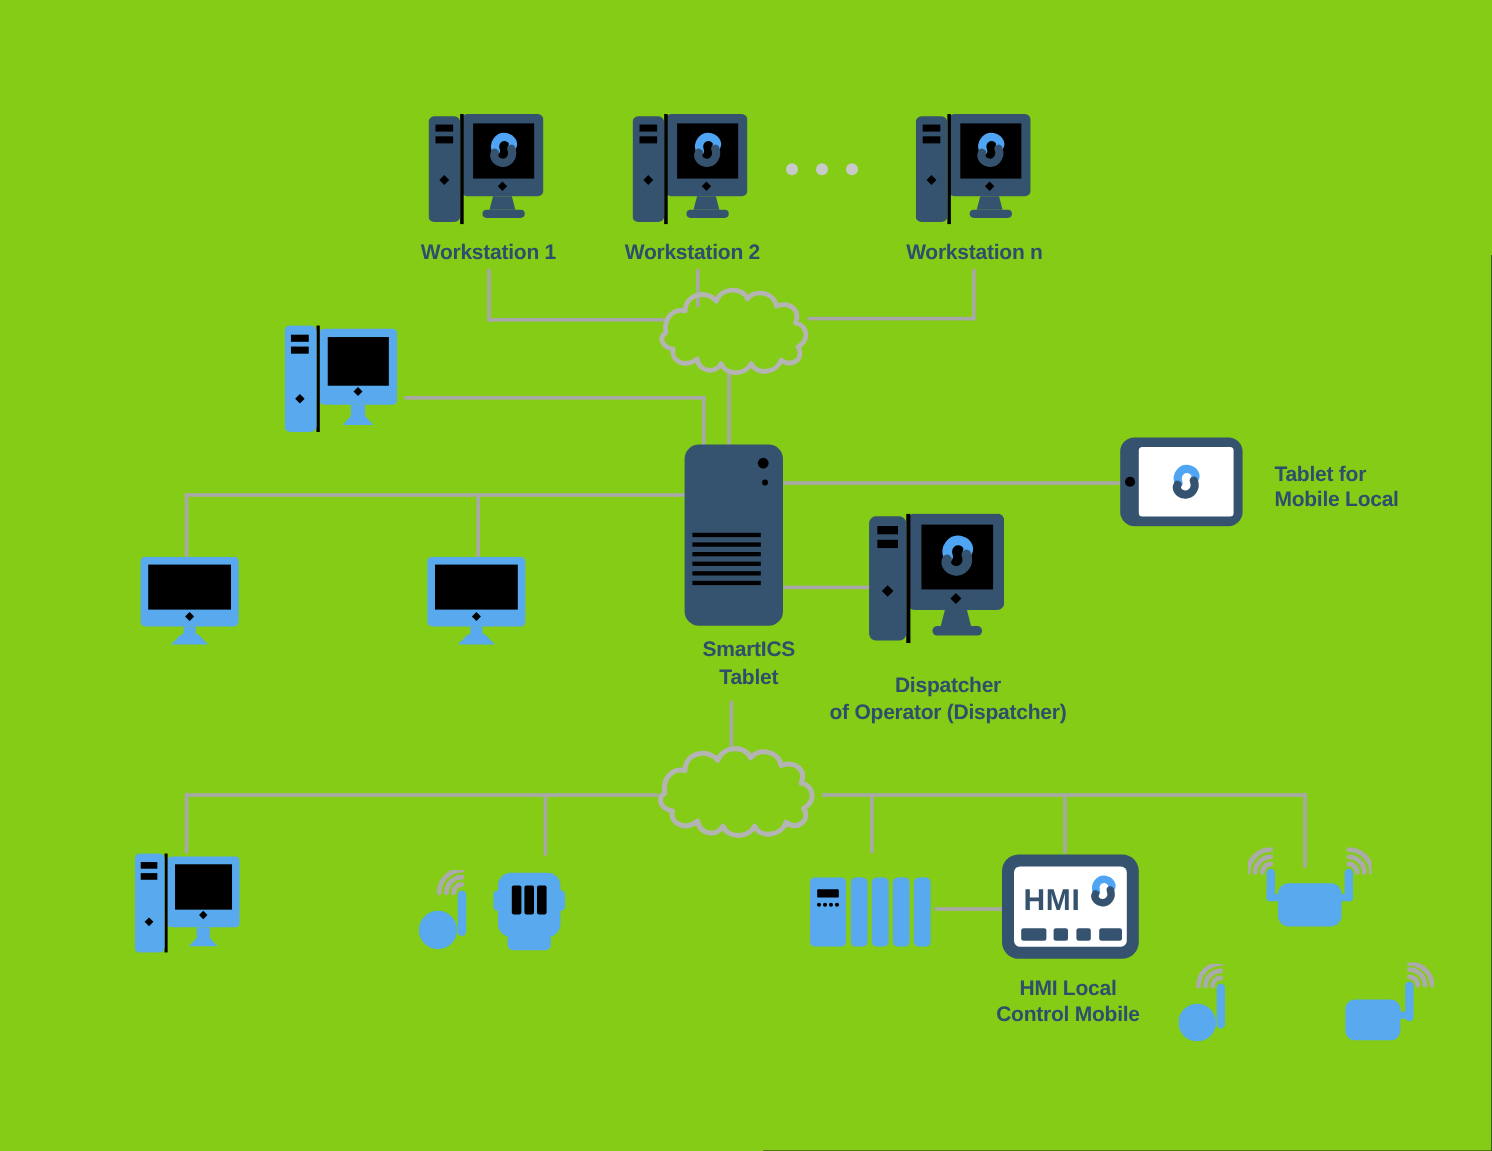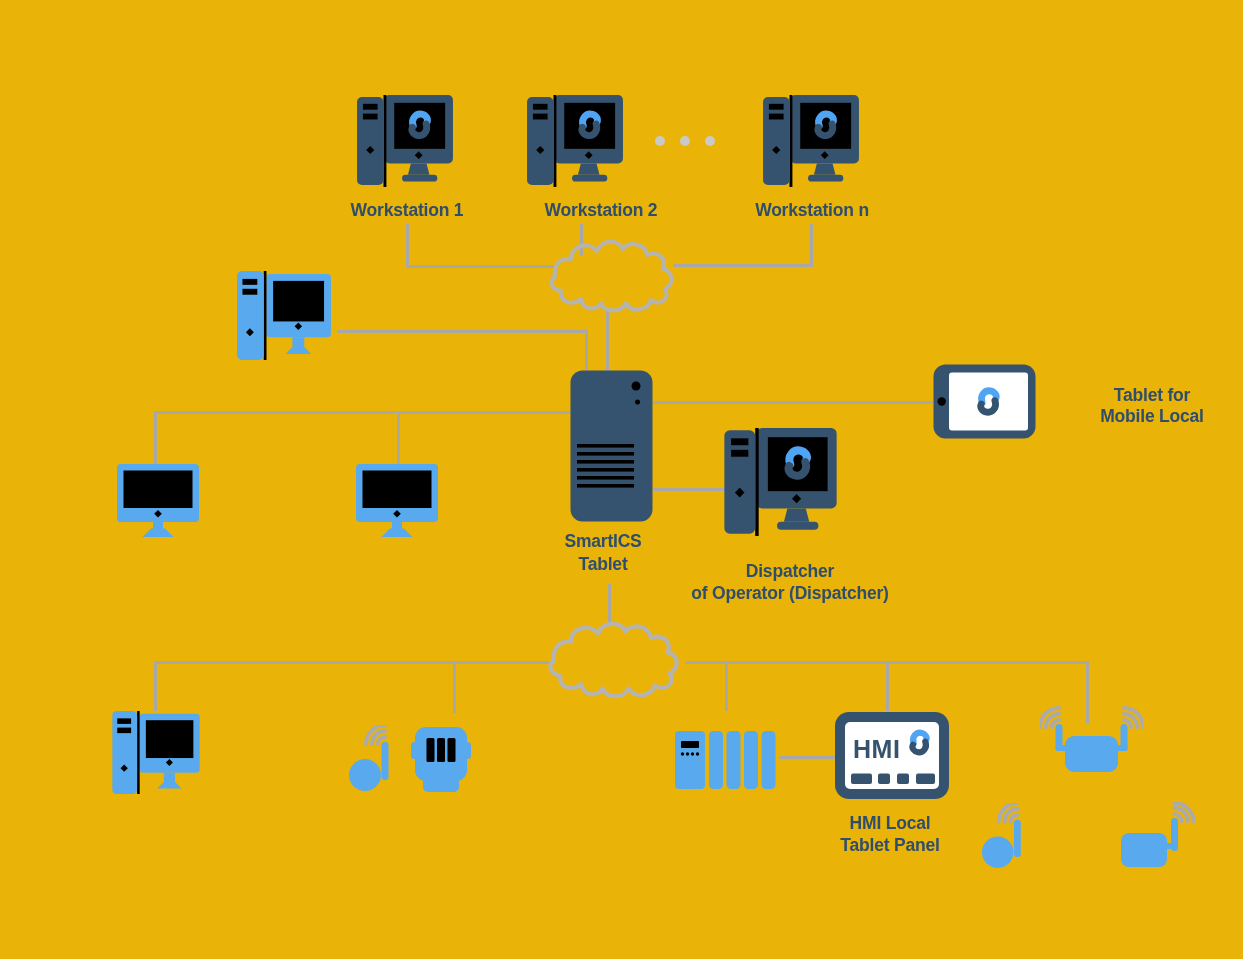--- a/index.html
+++ b/index.html
@@ -1,22 +1,22 @@
 <!DOCTYPE html>
 <html><head>
 <meta charset="utf-8">
 <style>
   html,body{margin:0;padding:0;background:#000;}
-  .stage{position:relative;width:1243px;height:959px;background:#eab308;overflow:hidden;
+  .stage{position:relative;width:1243px;height:959px;background:#84cc16;overflow:hidden;
          font-family:"Liberation Sans",sans-serif;}
   .node{position:absolute;line-height:0;text-align:center;}
   .ln{position:absolute;background:#A8A8A8;}
   .lbl{position:absolute;color:#2E4E6C;font-weight:bold;font-size:17.5px;
        text-align:center;line-height:22px;letter-spacing:-0.2px;}
-  .lbl.left{text-align:center;line-height:21px;}
+  .lbl.left{text-align:left;line-height:21px;}
   .dot{position:absolute;width:10px;height:10px;border-radius:50%;background:#C9C9C9;}
 </style>
 </head>
 <body>
 
 <div class="stage">
 
   <svg width="0" height="0" style="position:absolute" aria-hidden="true">
     <defs>
       <symbol id="sym-slogo" viewBox="0 0 40 40">
@@ -114,21 +114,21 @@
   <span class="dot" style="left:655px;top:136px"></span>
   <span class="dot" style="left:680px;top:136px"></span>
   <span class="dot" style="left:705px;top:136px"></span>
   <div class="node" style="left:763px;top:95px">
     <svg width="96" height="92" viewBox="0 0 98 94">
         <use href="#sym-workstation" xlink:href="#sym-workstation"></use>
       </svg>
   </div>
 
   <div class="lbl" style="left:322px;top:199px;width:170px">Workstation 1</div>
-  <div class="lbl" style="left:516px;top:199px;width:170px">Workstation 2</div>
+  <div class="lbl" style="left:492px;top:199px;width:170px">Workstation 2</div>
   <div class="lbl" style="left:727px;top:199px;width:170px">Workstation n</div>
 
   <div class="node" style="left:545px;top:239px">
     <svg width="134" height="76" viewBox="0 0 134 76">
         <use href="#sym-cloud" xlink:href="#sym-cloud"></use>
       </svg>
   </div>
   <div class="node" style="left:543px;top:621px">
     <svg width="142" height="80" viewBox="0 0 134 76">
         <use href="#sym-cloud" xlink:href="#sym-cloud"></use>
@@ -149,21 +149,21 @@
       <g fill="#000">
         <rect x="7" y="74" width="57" height="3.6"></rect>
         <rect x="7" y="82" width="57" height="3.6"></rect>
         <rect x="7" y="90" width="57" height="3.6"></rect>
         <rect x="7" y="98" width="57" height="3.6"></rect>
         <rect x="7" y="106" width="57" height="3.6"></rect>
         <rect x="7" y="114" width="57" height="3.6"></rect>
       </g>
     </svg>
   </div>
-  <div class="lbl" style="left:518px;top:530px;width:170px;line-height:23px">
+  <div class="lbl" style="left:539px;top:530px;width:170px;line-height:23px">
     <span>SmartICS</span><br>
     <span>Tablet</span>
   </div>
 
   <div class="node" style="left:117px;top:464px">
     <svg width="82" height="74" viewBox="0 0 82 74">
         <use href="#sym-monitor" xlink:href="#sym-monitor"></use>
       </svg>
   </div>
   <div class="node" style="left:356px;top:464px">
@@ -249,21 +249,21 @@
       <g fill="#35536F">
         <rect x="17" y="62.5" width="21" height="10.5" rx="2"></rect>
         <rect x="44" y="62.5" width="12" height="10.5" rx="2"></rect>
         <rect x="63" y="62.5" width="12" height="10.5" rx="2"></rect>
         <rect x="82" y="62.5" width="19" height="10.5" rx="2"></rect>
       </g>
     </svg>
   </div>
   <div class="lbl" style="left:805px;top:812px;width:170px">
     <span>HMI Local</span><br>
-    <span>Tablet Panel</span>
+    <span>Control Mobile</span>
   </div>
 
   <div class="node" style="left:1040px;top:705px">
     <svg width="103" height="68" viewBox="0 0 103 68">
       <g fill="none" stroke="#ABABAB" stroke-width="4" stroke-linecap="round">
         <path d="M19 15 C 15.15 15, 12 18.15, 12 22"></path>
         <path d="M19 9 C 11.85 9, 6 14.85, 6 22"></path>
         <path d="M19 3 C 8.55 3, 0 11.55, 0 22"></path>
         <path d="M84 15 C 87.85 15, 91 18.15, 91 22"></path>
         <path d="M84 9 C 91.15 9, 97 14.85, 97 22"></path>

